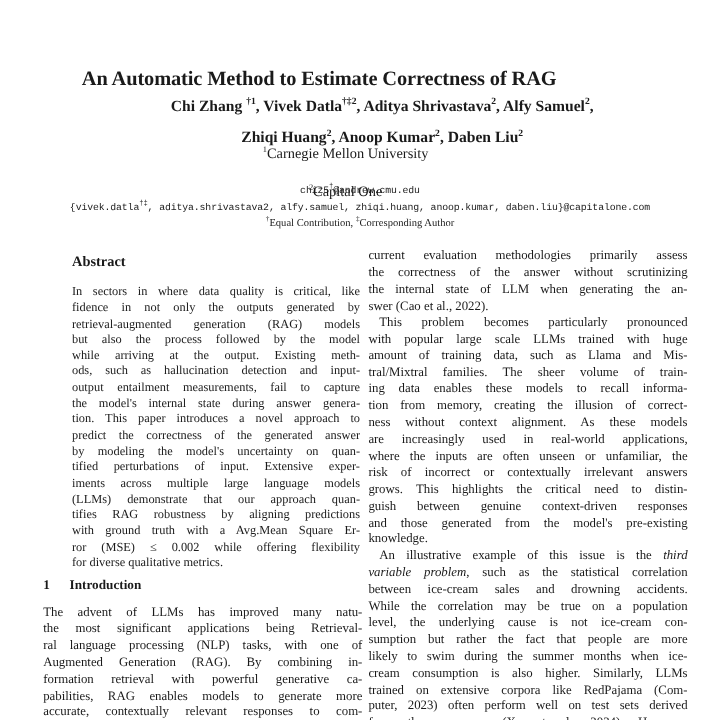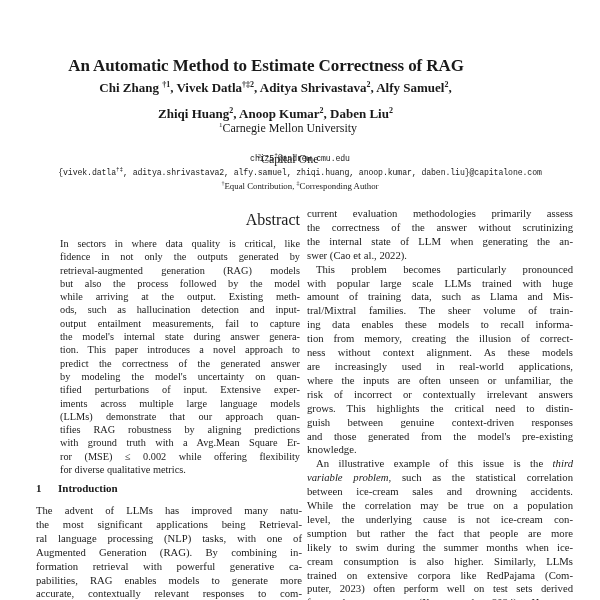--- a/index.html
+++ b/index.html
@@ -1,26 +1,26 @@
 <!DOCTYPE html>
 <html><head>
 <meta charset="utf-8">
 <style>
   html, body { margin: 0; padding: 0; background: #ffffff; }
   body { width: 600px; height: 600px; overflow: hidden; position: relative; color: #1a1a1a; font-family: "Liberation Serif", serif; }
   .title { position: absolute; top: 56px; left: 0; width: 532px; text-align: center; font-weight: bold; font-size: 17px; letter-spacing: -0.1px; }
-  .authors { position: absolute; left: 0; width: 551px; text-align: center; font-weight: bold; font-size: 13px; }
+  .authors { position: absolute; left: 0; width: 551px; text-align: center; font-weight: bold; font-size: 13px; padding-left: 43px; }
   .authors sup { font-size: 8px; }
   .aff { position: absolute; left: 0; width: 576px; text-align: center; font-size: 12px; }
   .aff sup { font-size: 7px; }
   .mono { position: absolute; left: 0; width: 600px; text-align: center; font-family: "Liberation Mono", monospace; font-size: 8.2px; letter-spacing: -0.1px; }
   .mono sup { font-size: 6px; }
   .note { position: absolute; left: 0; width: 600px; text-align: center; font-size: 8.8px; }
   .note sup { font-size: 6px; }
-  .abs-title { position: absolute; top: 211px; left: 60px; width: 240px; text-align: right; font-weight: normal; font-size: 16px; }
+  .abs-title { position: absolute; top: 211px; left: 60px; width: 240px; text-align: left; font-weight: bold; font-size: 12px; }
   .col { position: absolute; font-size: 10.7px; line-height: 13.9px; text-align: justify; }
   .col .ln { display: block; white-space: nowrap; text-align-last: justify; }
   .col .ln.last { text-align-last: left; }
   .col .ln.indent { padding-left: 9px; }
   .abs { top: 237px; left: 60px; width: 240px; font-size: 10.3px; line-height: 13.3px; }
   .intro-head { position: absolute; top: 482px; left: 36px; font-weight: bold; font-size: 11px; }
   .intro-head .num { display: inline-block; width: 22px; }
   .intro { top: 504px; left: 36px; width: 266px; }
   .right { top: 207px; left: 307px; width: 266px; }
   i { font-style: italic; }

